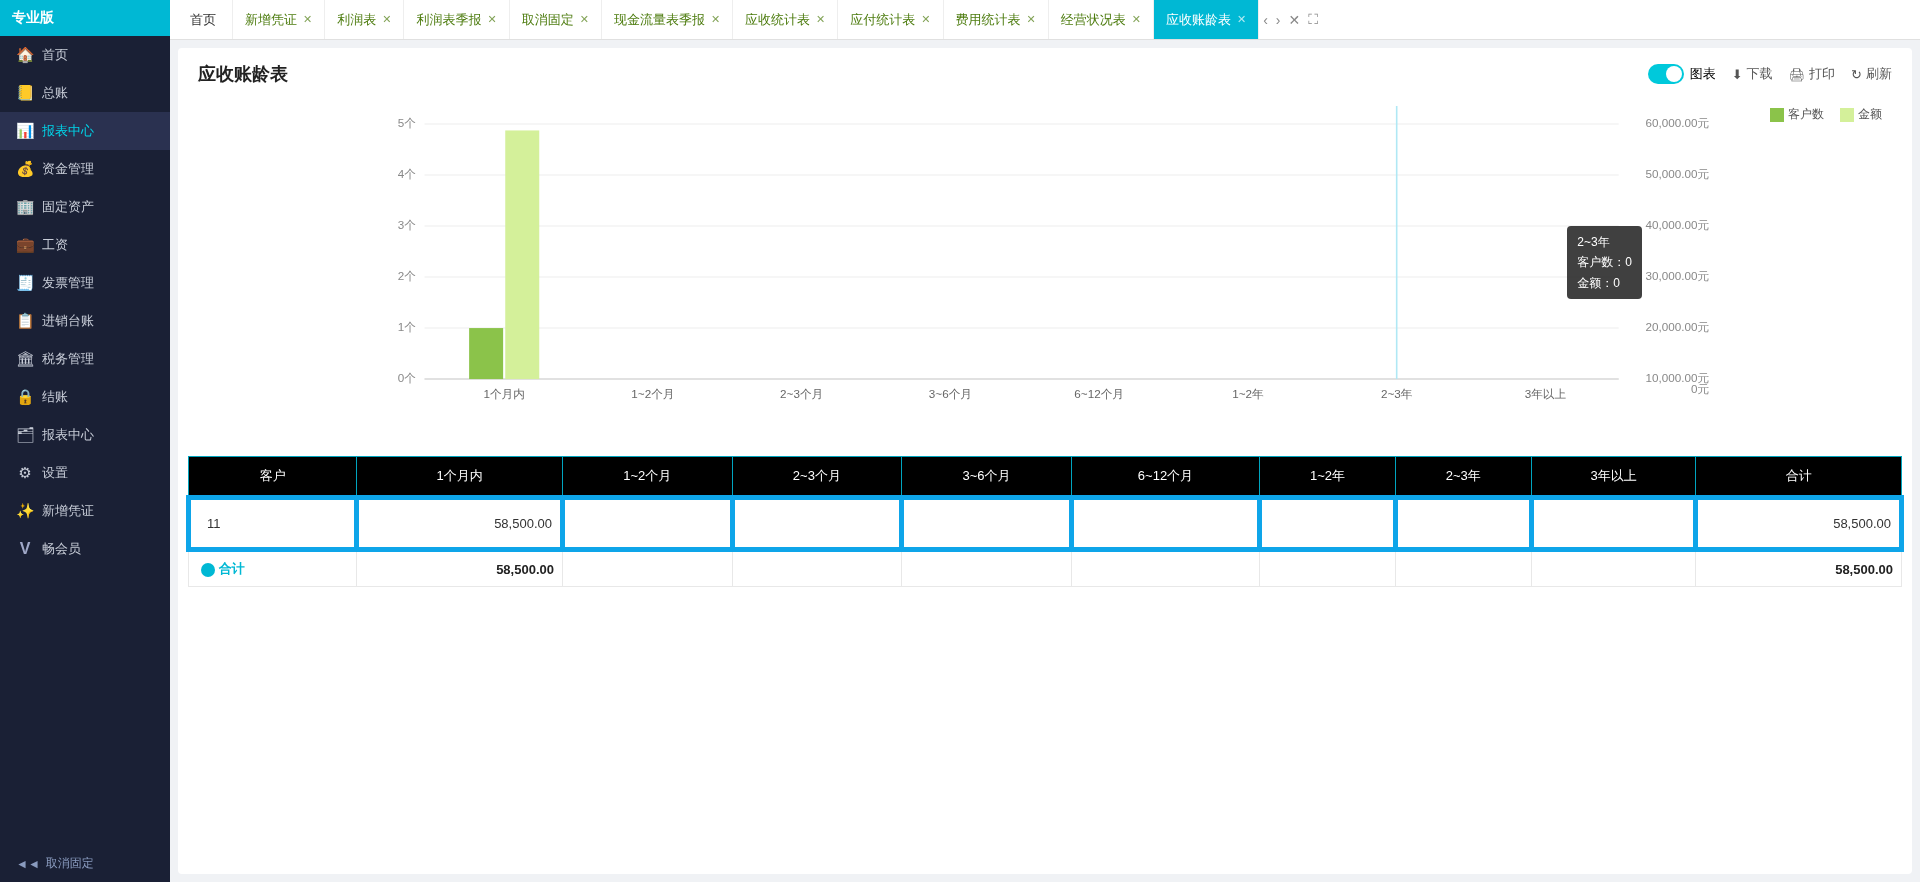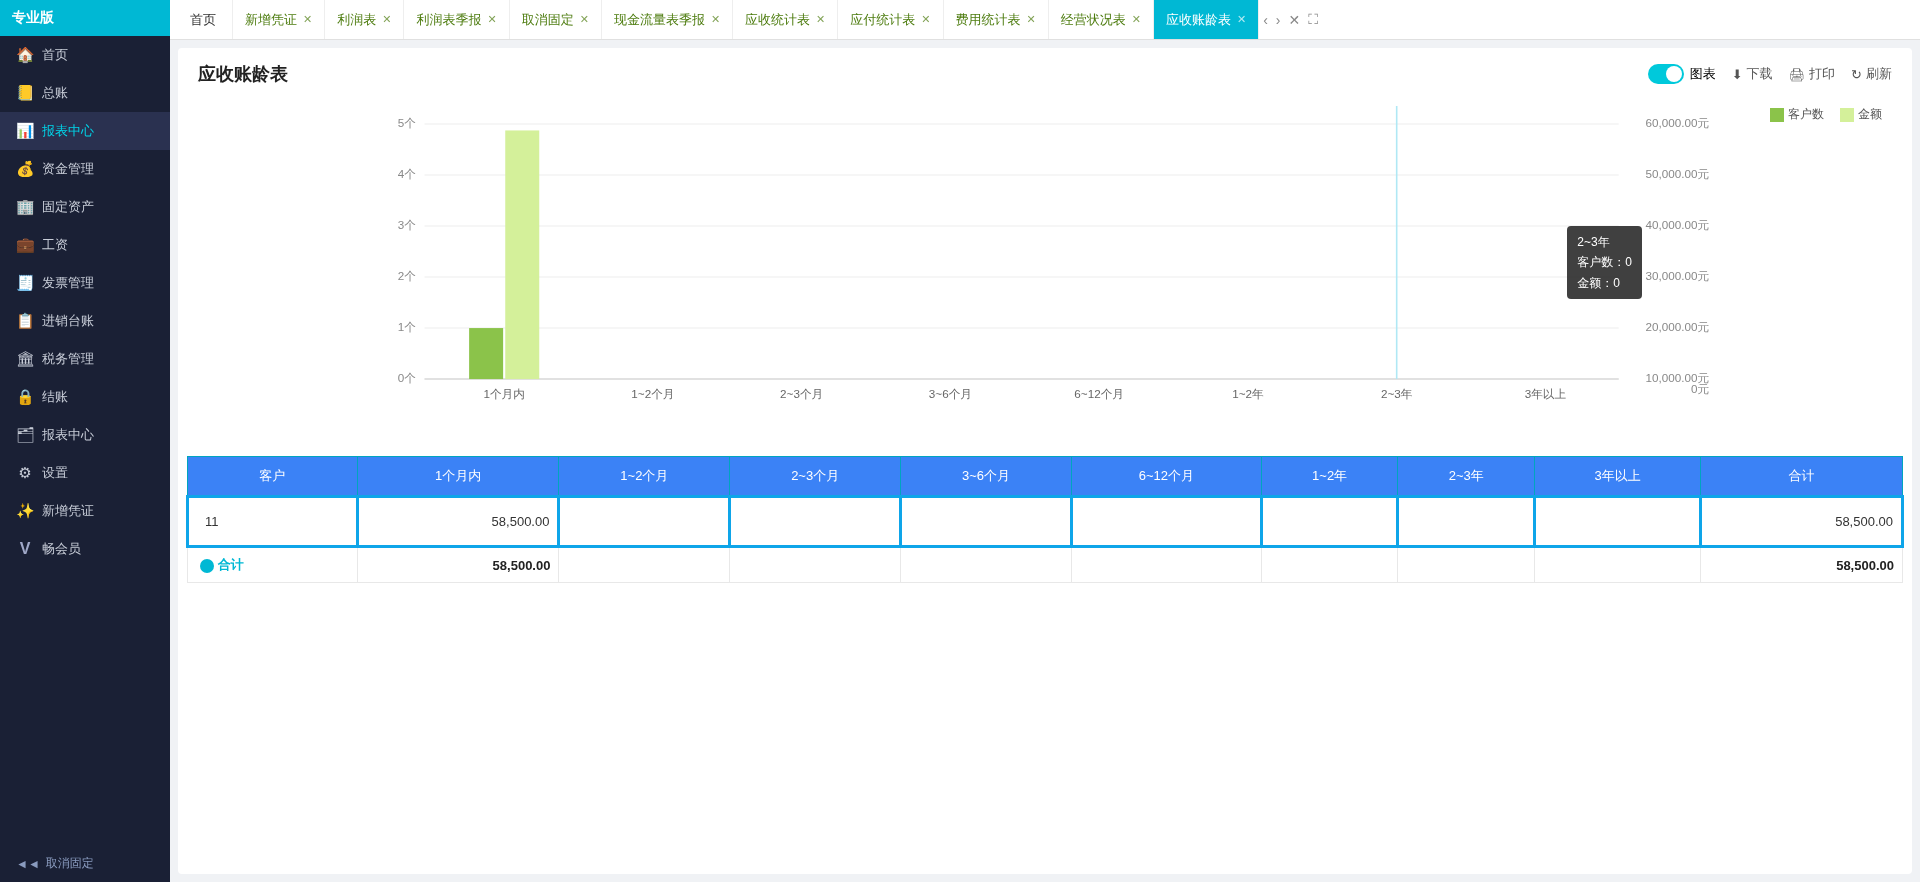--- a/index.html
+++ b/index.html
@@ -199,35 +199,35 @@
     }
 
     
     .table-section { flex-shrink: 0; padding: 0 8px 16px; }
     .data-table {
       width: 100%;
       border-collapse: collapse;
       font-size: 13px;
     }
     .data-table thead tr {
-      background: #3b82f6;
+      background: #000000;
       color: white;
     }
     .data-table thead th {
       padding: 10px 8px;
       text-align: center;
       font-weight: 500;
       border: 1px solid #00a5bf;
     }
     .data-table thead th:first-child { text-align: center; }
     .data-table tbody tr:nth-child(even) { background: #f9fcfd; }
     .data-table tbody td {
       padding: 16px 8px;
       text-align: right;
-      border: 3px solid #0ea5e9;
+      border: 5px solid #0ea5e9;
       color: #333;
     }
     .data-table tbody td:first-child { text-align: center; }
     .data-table tfoot tr { }
     .data-table tfoot td {
       padding: 8px 8px;
       text-align: right;
       border: 1px solid #e8e8e8;
       font-weight: bold;
       color: #222;

